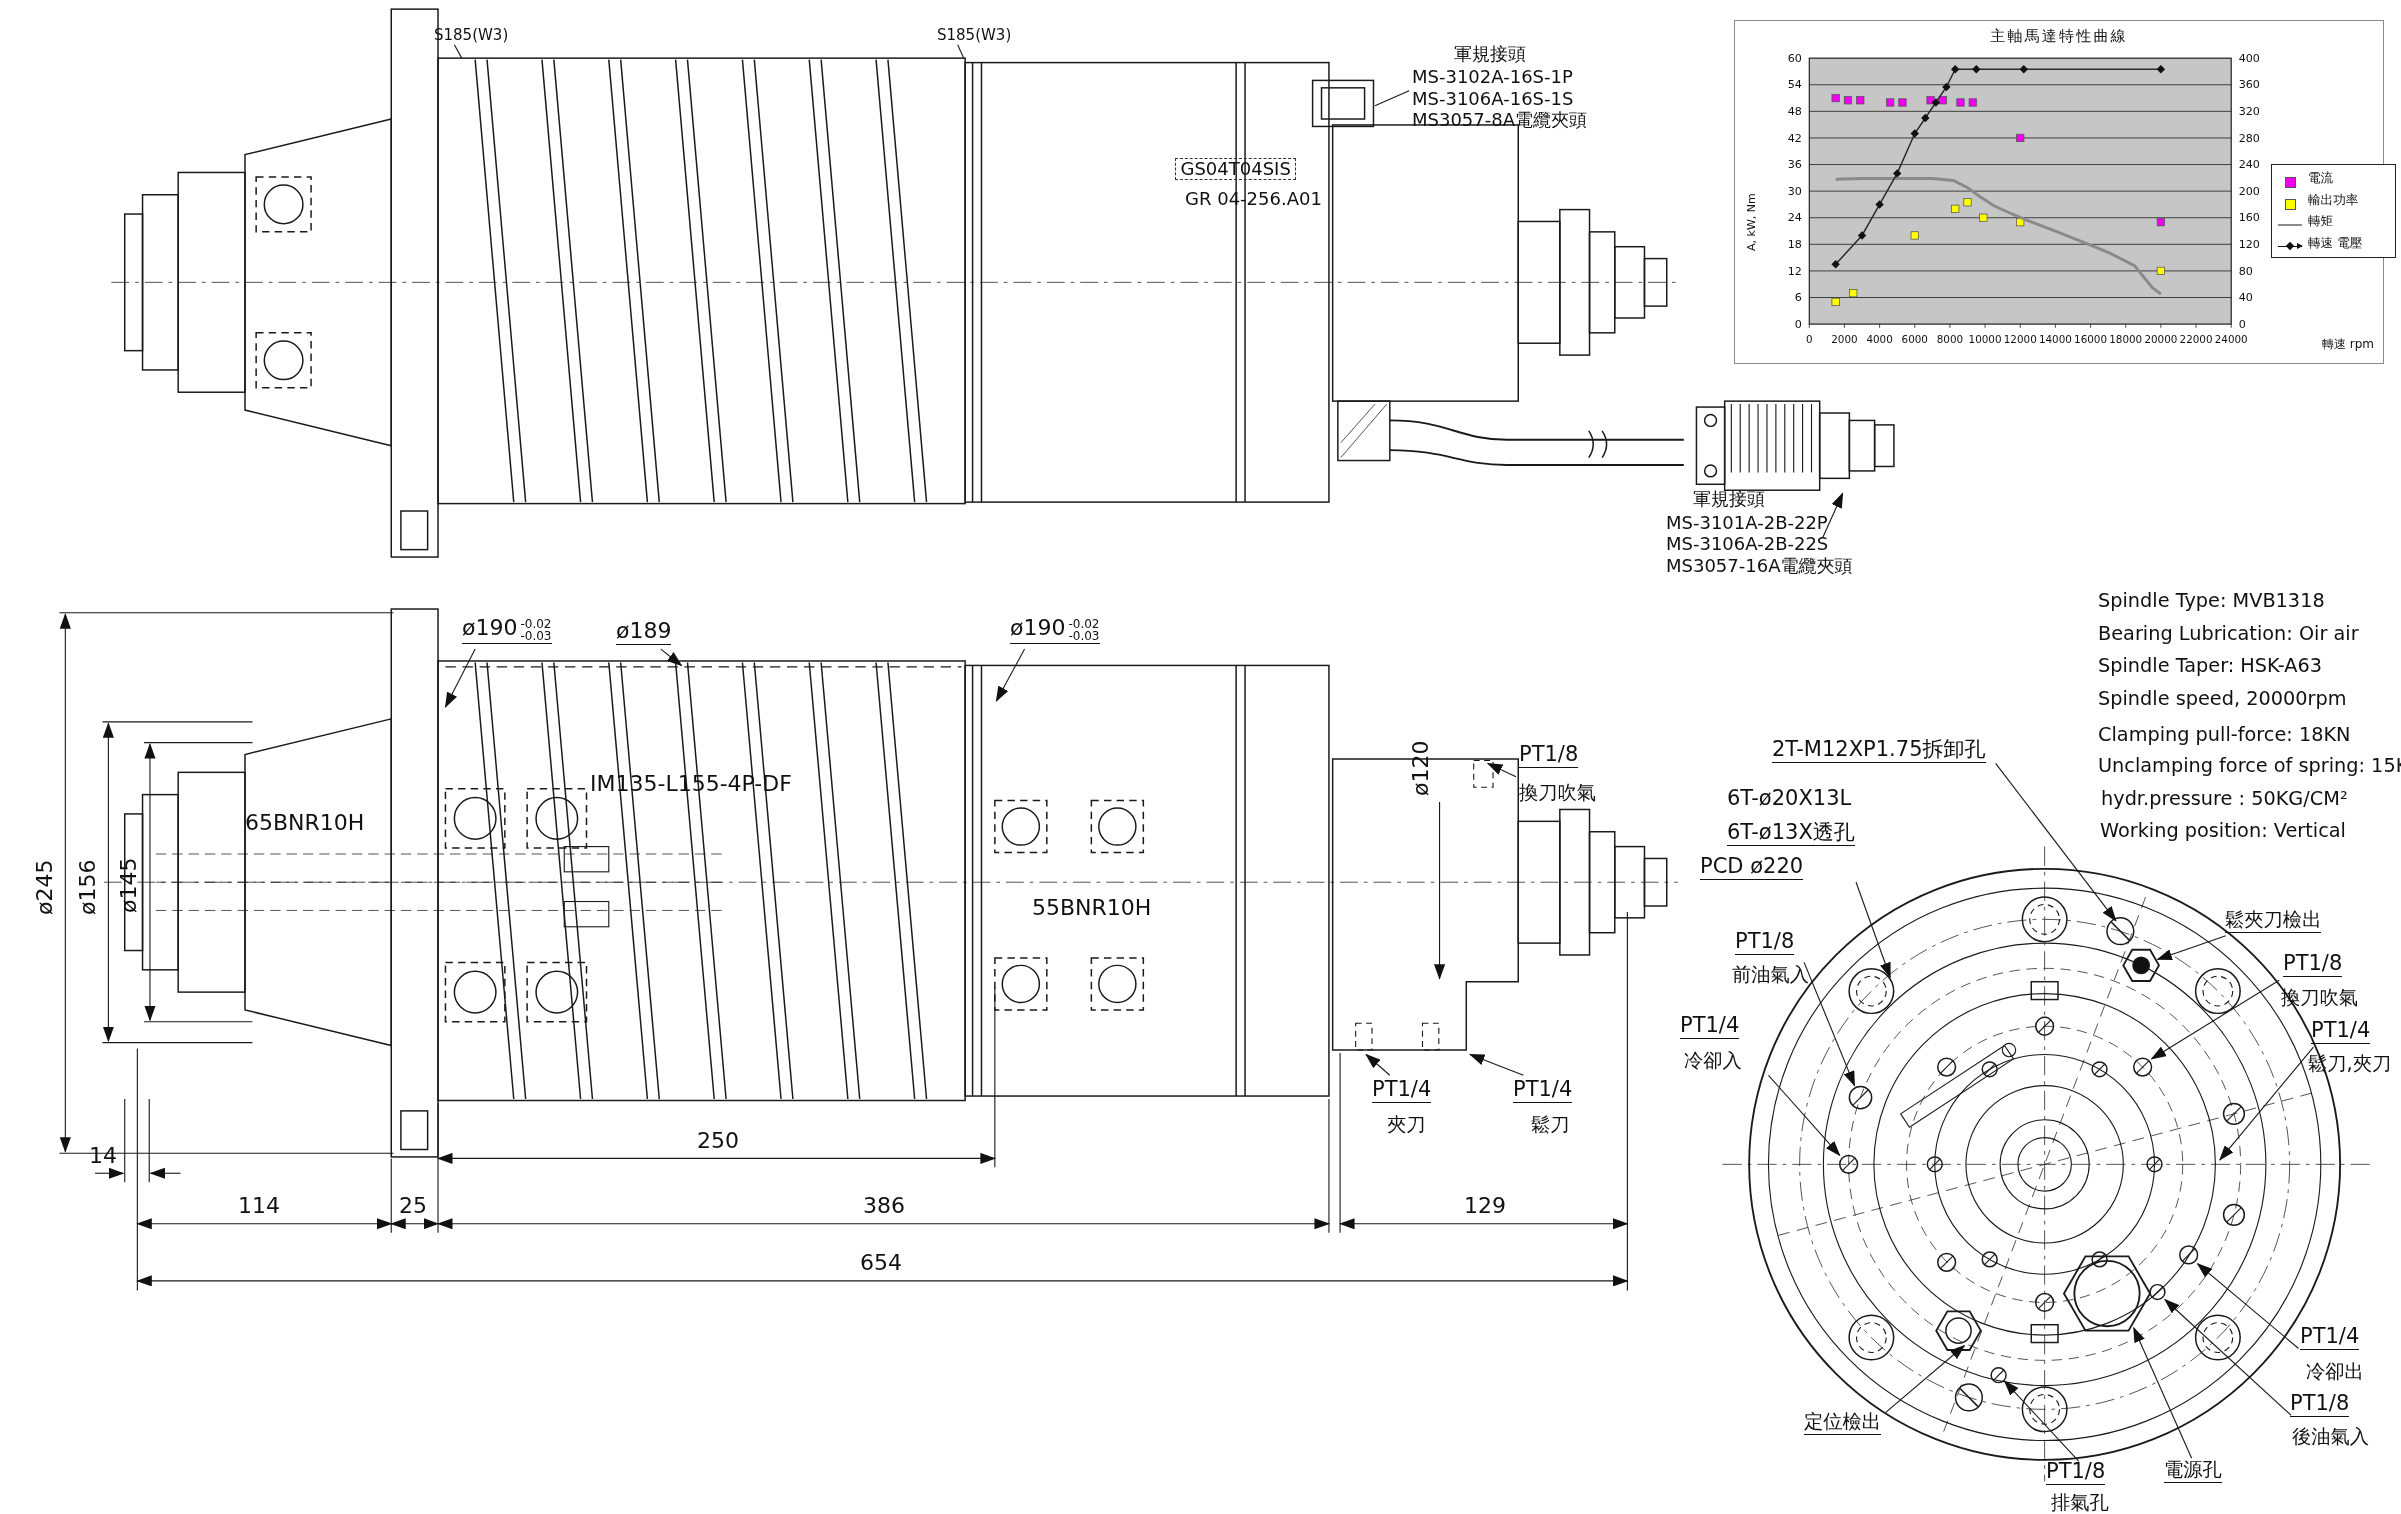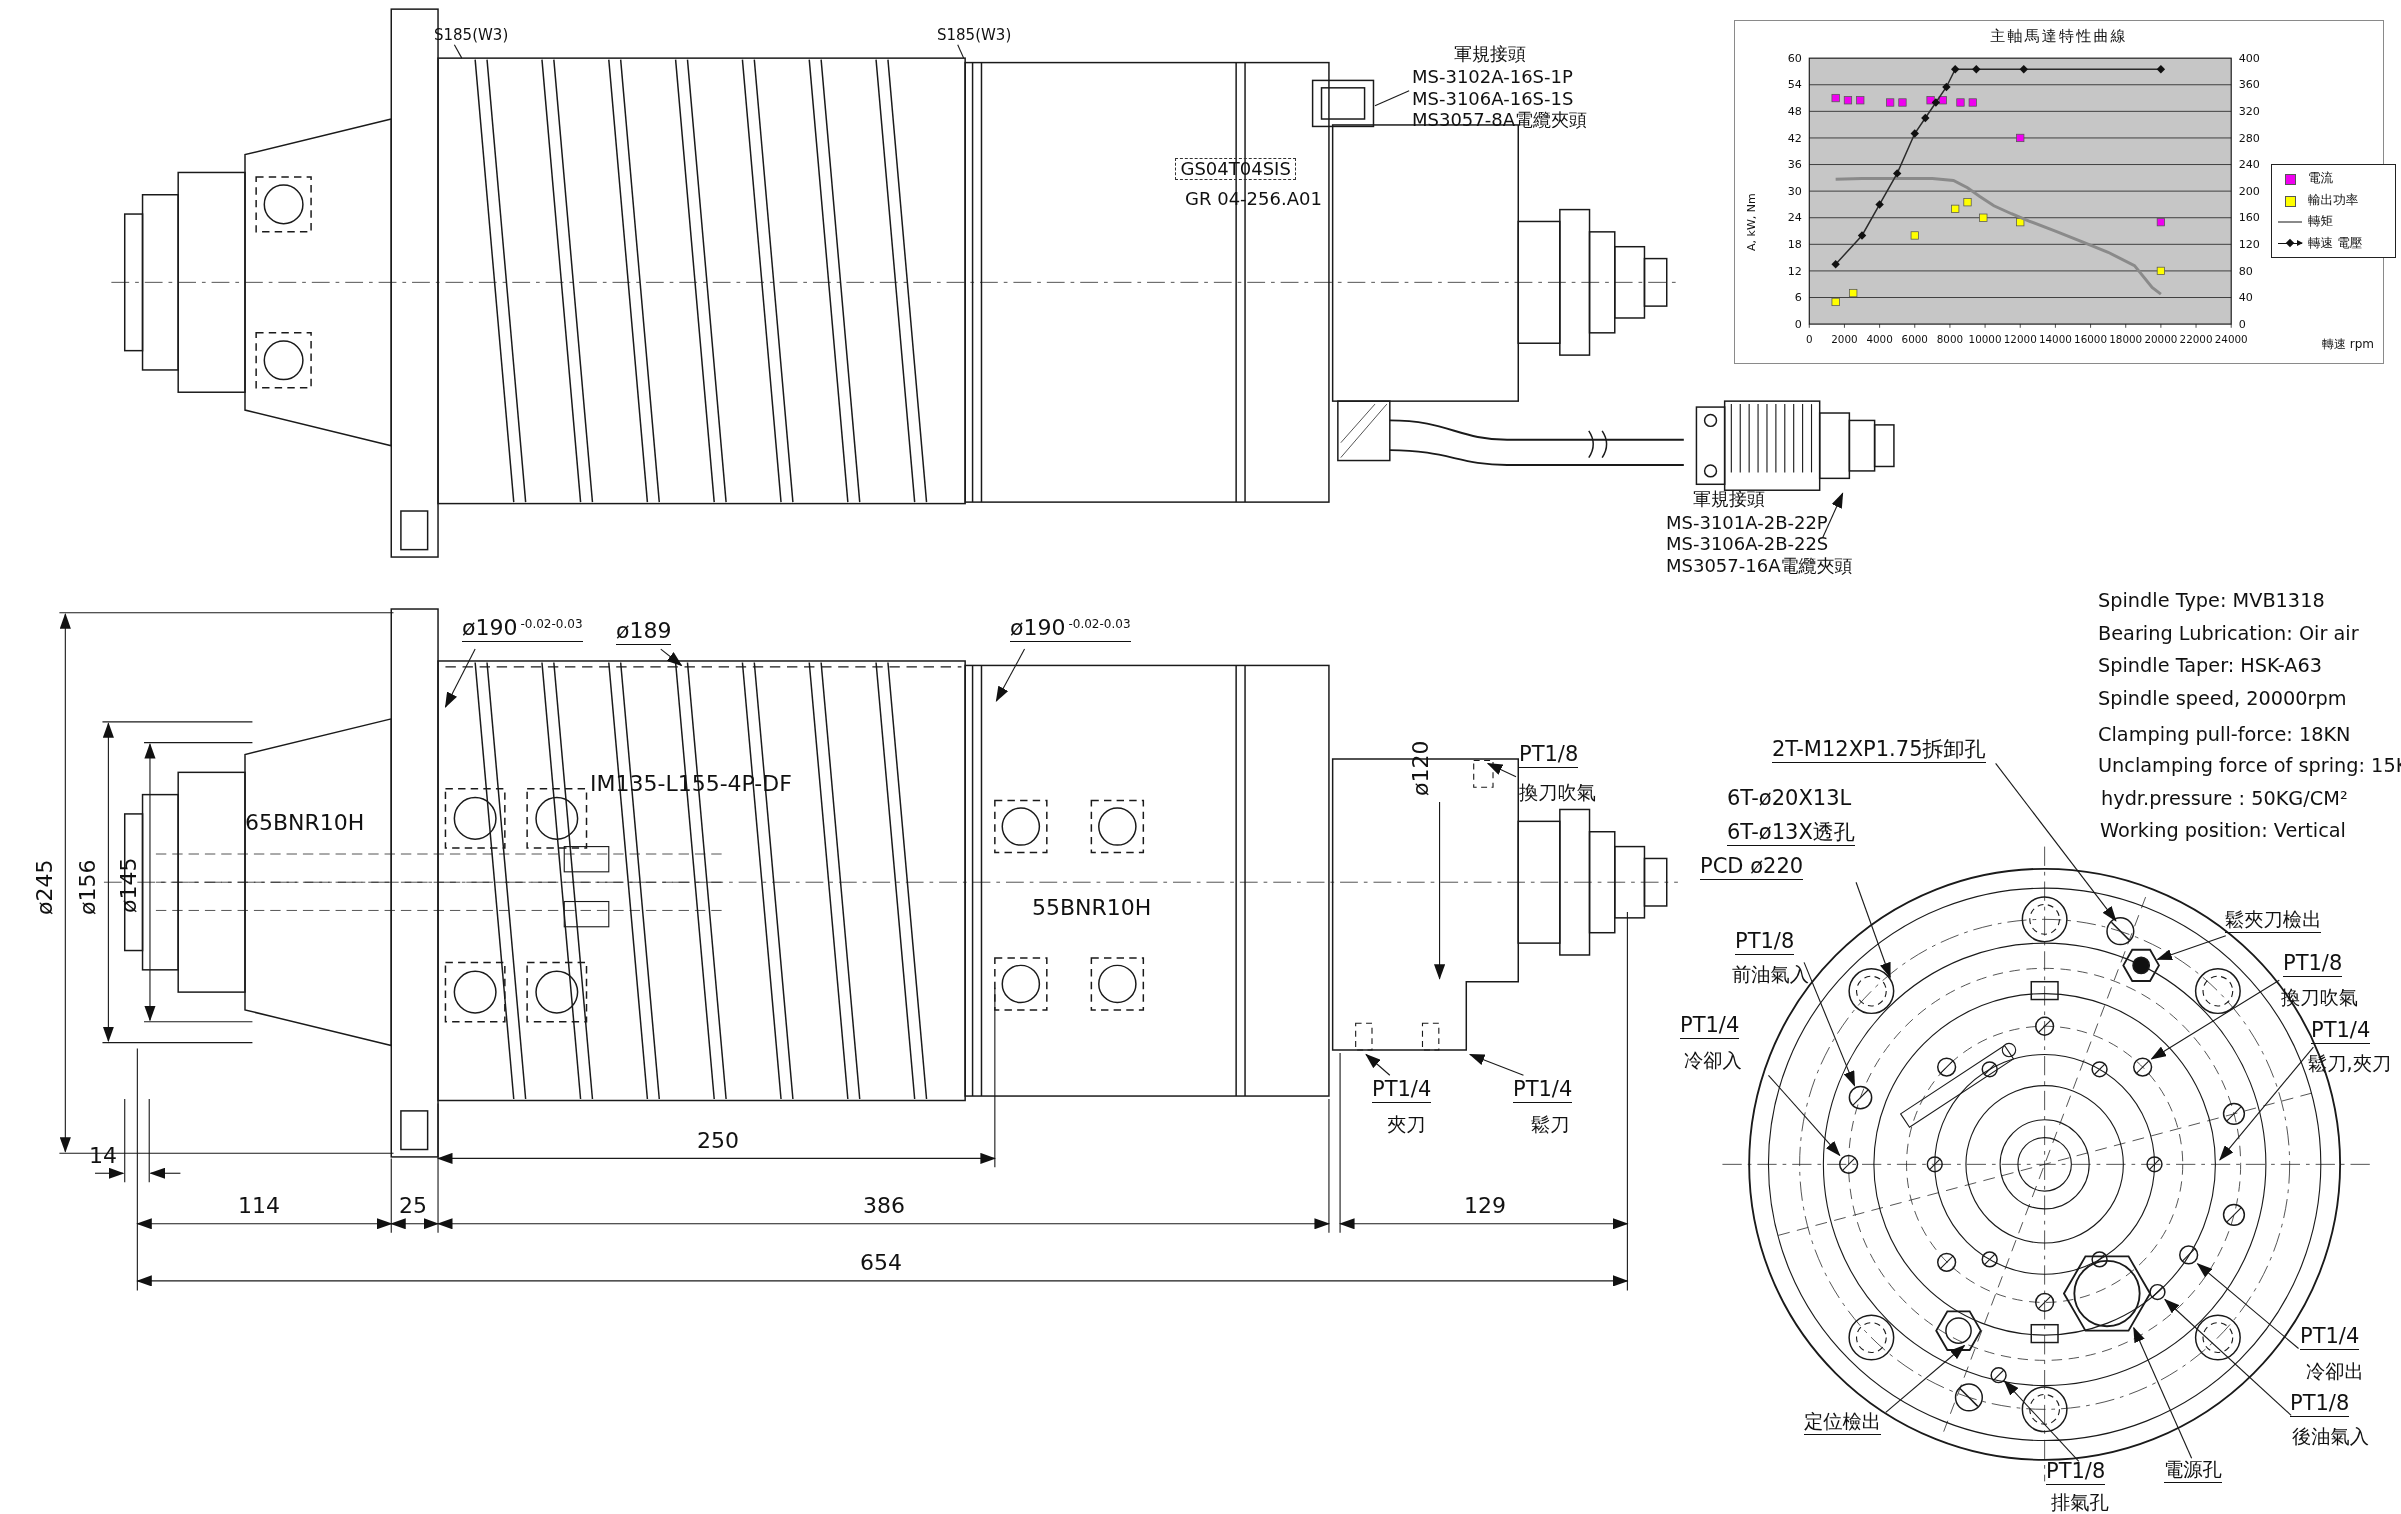--- a/index.html
+++ b/index.html
@@ -5,32 +5,32 @@
   html,body{margin:0;padding:0;background:#e8e8e8;}
   #sheet{position:relative;width:2401px;height:1515px;background:#ffffff;overflow:hidden;
          font-family:"DejaVu Sans",sans-serif;color:#111;}
   #art,#fv{position:absolute;left:0;top:0;}
   .lbl{position:absolute;white-space:nowrap;color:#111;line-height:1.05;}
   .f22{font-size:15px}.f24{font-size:18px}.f26{font-size:19.3px}
   .f28{font-size:21px}.f30{font-size:22px}
   .u{border-bottom:1.5px solid #111;padding-bottom:1.5px;}
   .vert{transform:rotate(-90deg);transform-origin:left top;}
   .dimgrp{display:flex;align-items:flex-start;gap:3px;}
-  .tol{display:flex;flex-direction:row;font-size:12px;line-height:1.0;padding-top:1.5px;}
+  .tol{display:flex;flex-direction:column;font-size:12px;line-height:1.0;padding-top:1.5px;}
   .boxed{border:1.5px dashed #333;padding:0.7px 4.5px;margin-top:18px;}
   
   #chart{position:absolute;left:1734px;top:20px;width:650px;height:344px;background:#fff;
          border:1.5px solid #8a8a8a;box-sizing:border-box;}
   #chart-canvas{position:absolute;left:0;top:0;}
   #chart-title{position:absolute;left:0;right:0;top:6px;text-align:center;font-size:15px;letter-spacing:2.2px;}
   #chart-xlabel{position:absolute;right:9px;bottom:10.4px;font-size:12px;}
   #chart-ylabel{position:absolute;left:10.4px;top:230px;font-size:11px;transform:rotate(-90deg);transform-origin:left top;}
   #legend{position:absolute;left:536px;top:143px;width:111px;border:1.5px solid #222;background:#fff;
           padding:5.2px 6px;display:flex;flex-direction:column;gap:4.5px;}
-  .lg-row{display:flex;align-items:center;gap:6px;font-size:12.6px;}
+  .lg-row{display:flex;align-items:flex-end;gap:6px;font-size:12.6px;}
   .lg-mark{width:24px;height:10.4px;position:relative;flex:0 0 24px;}
   .lg-sq{position:absolute;left:6.7px;top:0.7px;width:9px;height:9px;border:0.7px solid #555;}
   .lg-line{position:absolute;left:0;top:4.5px;width:24px;border-top:2.2px solid #8a8a8a;}
   .lg-vline{position:absolute;left:0;top:5.2px;width:24px;border-top:1.5px solid #111;}
   .lg-di{position:absolute;left:9px;top:2.2px;width:6px;height:6px;background:#111;transform:rotate(45deg);}
   .lg-ar{position:absolute;right:-0.7px;top:2.2px;width:0;height:0;border-left:6px solid #111;
          border-top:3px solid transparent;border-bottom:3px solid transparent;}
 </style>
 </head>
 <body>

